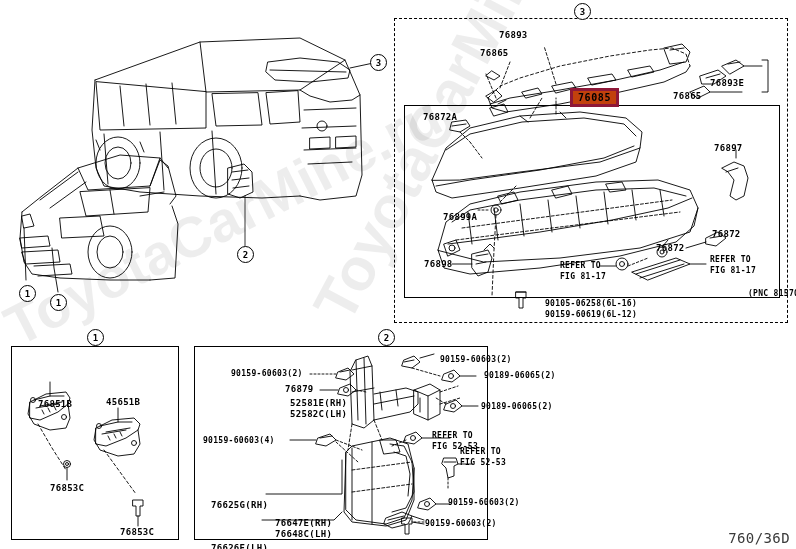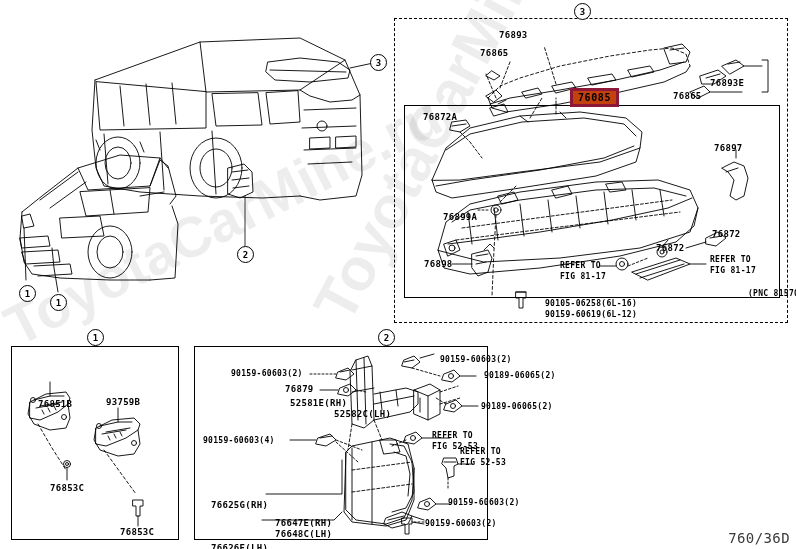--- a/index.html
+++ b/index.html
@@ -396,28 +396,28 @@
   <div class="lbl sm" style="left:710px;top:255px;">REFER TO</div>
   <div class="lbl sm" style="left:710px;top:266px;">FIG 81-17</div>
   <div class="lbl sm" style="left:748px;top:277px;margin-top:12px;">(PNC 81570)</div>
 
   <div class="lbl sm" style="left:545px;top:299px;">90105-06258(6L-16)</div>
   <div class="lbl sm" style="left:545px;top:310px;">90159-60619(6L-12)</div>
 
   <div class="hl" style="left:570px;top:88px;">76085</div>
 
   <div class="lbl" style="left:38px;top:371px;margin-top:28px;">76851B</div>
-  <div class="lbl" style="left:106px;top:397px;">93759B</div>
+  <div class="lbl" style="left:106px;top:397px;">45651B</div>
   <div class="lbl" style="left:50px;top:483px;">76853C</div>
   <div class="lbl" style="left:120px;top:527px;">76853C</div>
 
   <div class="lbl sm" style="left:231px;top:369px;">90159-60603(2)</div>
   <div class="lbl" style="left:285px;top:384px;">76879</div>
   <div class="lbl" style="left:290px;top:398px;">52581E(RH)</div>
-  <div class="lbl" style="left:290px;top:409px;margin-left:44px;">52582C(LH)</div>
+  <div class="lbl" style="left:290px;top:409px;">52582C(LH)</div>
   <div class="lbl sm" style="left:203px;top:436px;">90159-60603(4)</div>
 
   <div class="lbl sm" style="left:440px;top:355px;">90159-60603(2)</div>
   <div class="lbl sm" style="left:484px;top:371px;">90189-06065(2)</div>
   <div class="lbl sm" style="left:481px;top:402px;">90189-06065(2)</div>
 
   <div class="lbl sm" style="left:432px;top:431px;">REFER TO</div>
   <div class="lbl sm" style="left:432px;top:442px;">FIG 52-53</div>
   <div class="lbl sm" style="left:460px;top:447px;">REFER TO</div>
   <div class="lbl sm" style="left:460px;top:458px;">FIG 52-53</div>

